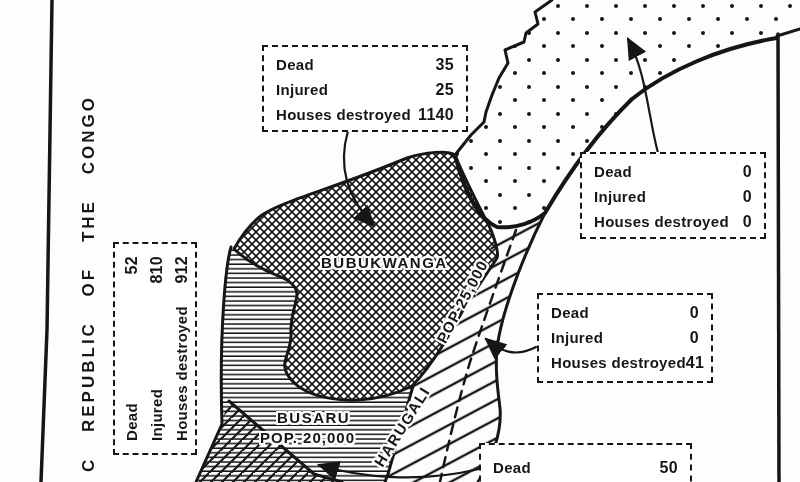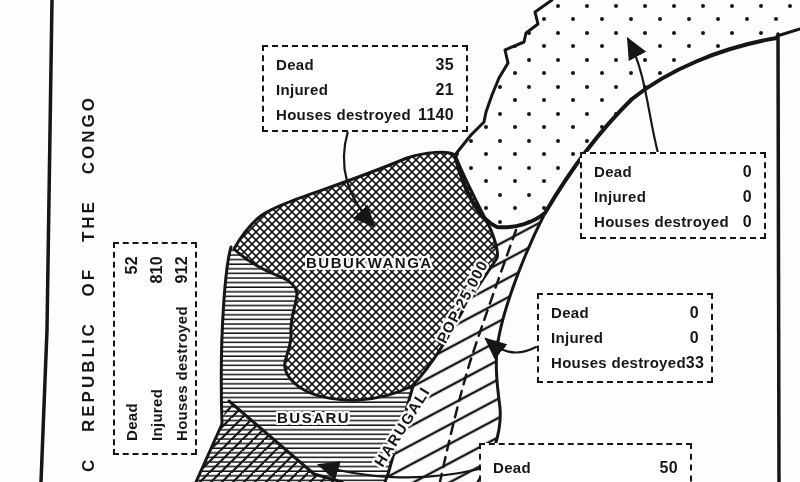--- a/index.html
+++ b/index.html
@@ -142,21 +142,21 @@
     <div class="sidetext-inner">C REPUBLIC OF THE CONGO</div>
   </div>
 
   <div class="statbox" style="left:262px;top:45px;width:206px;height:87px;">
     <div class="statrow">
       <span>Dead</span>
       <span class="val">35</span>
     </div>
     <div class="statrow">
       <span>Injured</span>
-      <span class="val">21</span>
+      <span class="val">25</span>
     </div>
     <div class="statrow">
       <span>Houses destroyed</span>
       <span class="val">1140</span>
     </div>
   </div>
 
   <div class="statbox" style="left:580px;top:152px;width:186px;height:87px;">
     <div class="statrow">
       <span>Dead</span>
@@ -176,21 +176,21 @@
     <div class="statrow">
       <span>Dead</span>
       <span class="val">0</span>
     </div>
     <div class="statrow">
       <span>Injured</span>
       <span class="val">0</span>
     </div>
     <div class="statrow">
       <span>Houses destroyed</span>
-      <span class="val">33</span>
+      <span class="val">41</span>
     </div>
   </div>
 
   <div class="statbox" style="left:479px;top:443px;width:213px;height:60px;padding-top:10px;">
     <div class="statrow">
       <span>Dead</span>
       <span class="val">50</span>
     </div>
   </div>
 
@@ -204,20 +204,21 @@
         <span>Injured</span>
         <span class="val">810</span>
       </div>
       <div class="statrow">
         <span>Houses destroyed</span>
         <span class="val">912</span>
       </div>
     </div>
   </div>
 
-  <div class="maplabel region-name" style="left:306px;top:254px;width:125px;">BUBUKWANGA</div>
+  <div class="maplabel region-name" style="left:321px;top:254px;width:125px;">BUBUKWANGA</div>
 
   <div class="maplabel region-name" style="left:277px;top:409px;width:70px;text-align:right;">BUSARU</div>
+  <div class="maplabel region-pop" style="left:255px;top:429px;width:105px;">POP. 20,000</div>
 
   <div class="maplabel region-name" style="left:352px;top:418px;width:100px;transform:rotate(-58deg);">HARUGALI</div>
   <div class="maplabel region-pop" style="left:412px;top:293px;width:100px;transform:rotate(-62deg);">POP 25,000</div>
 
 </div>
 
 </body></html>

